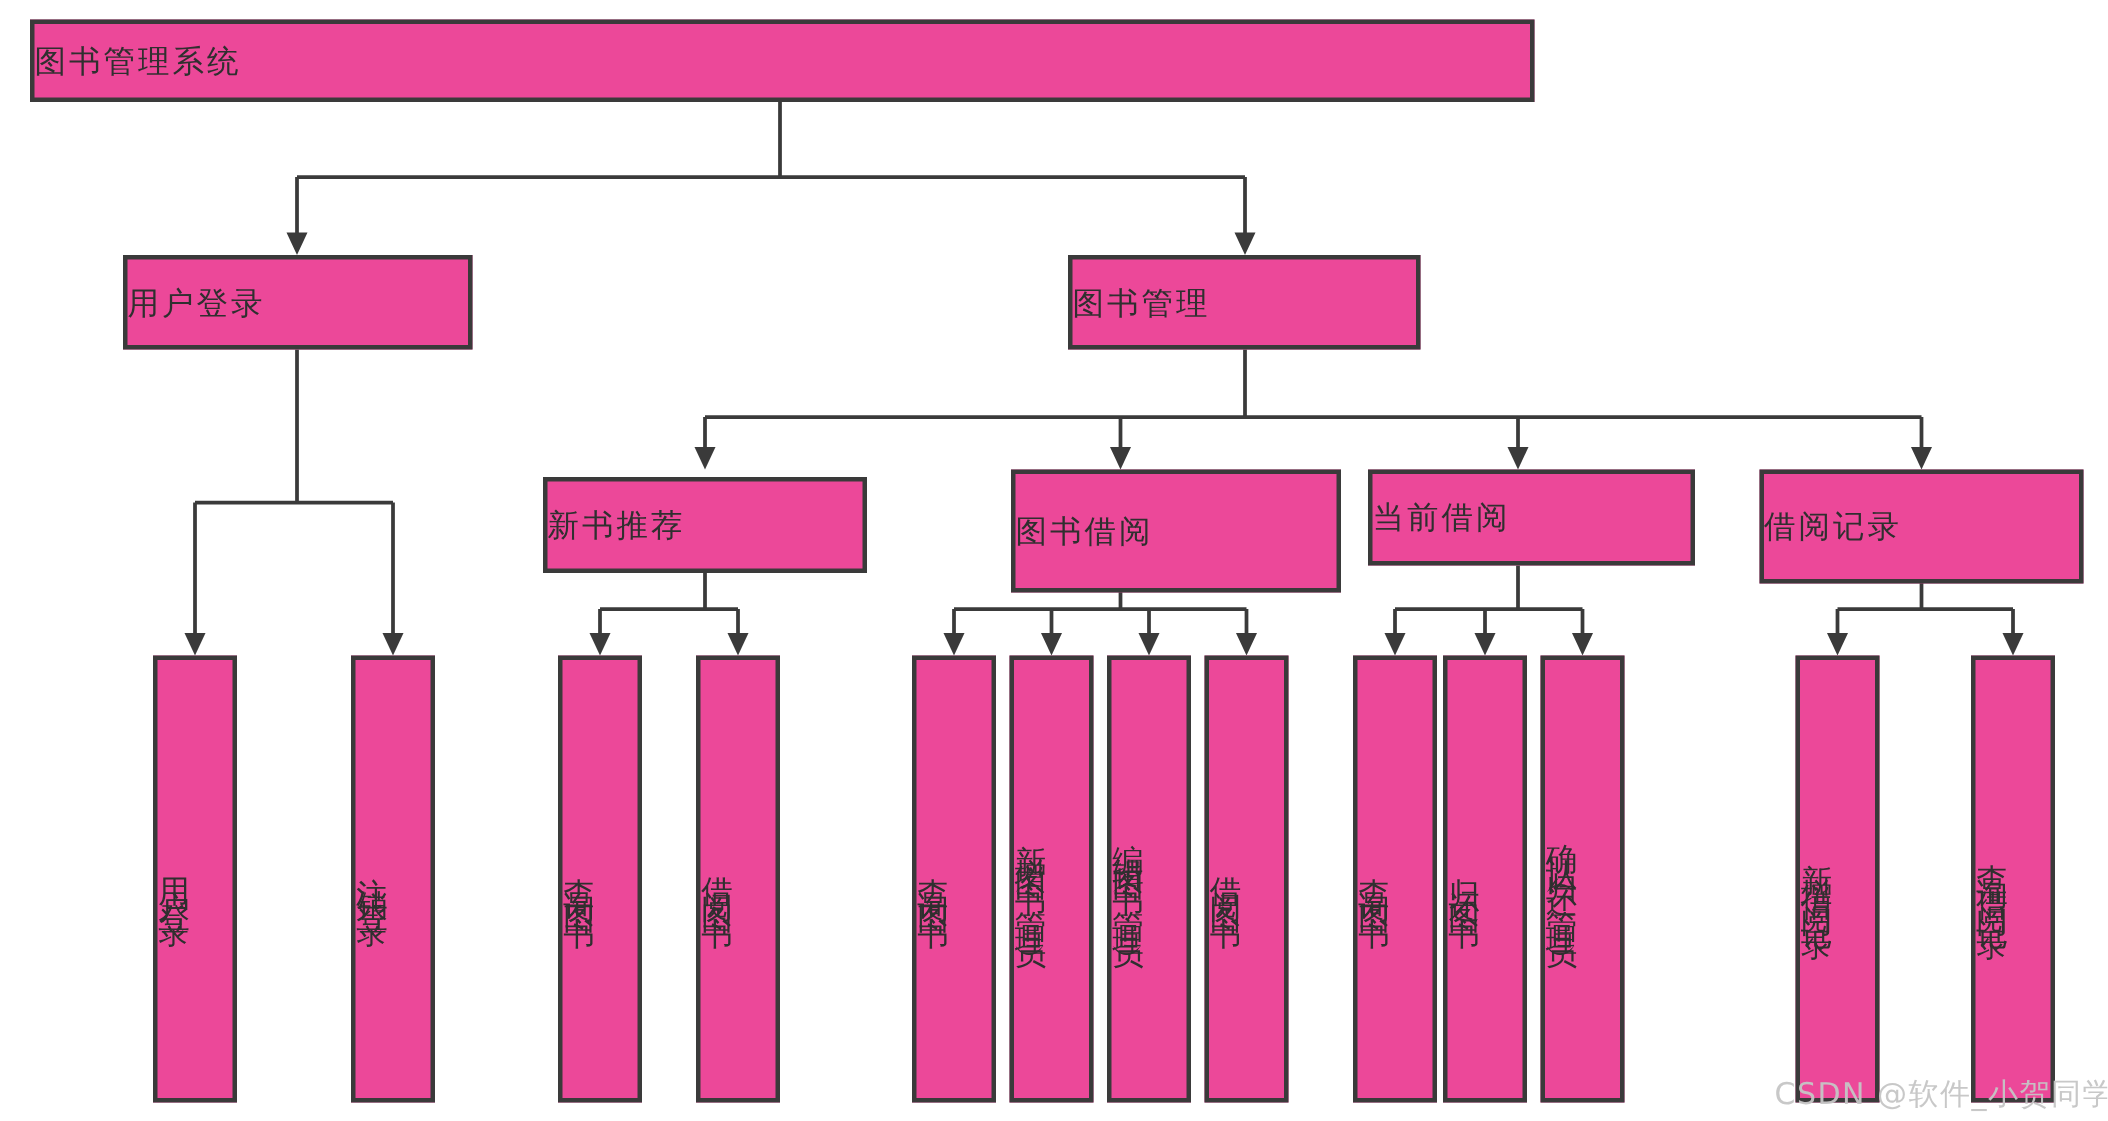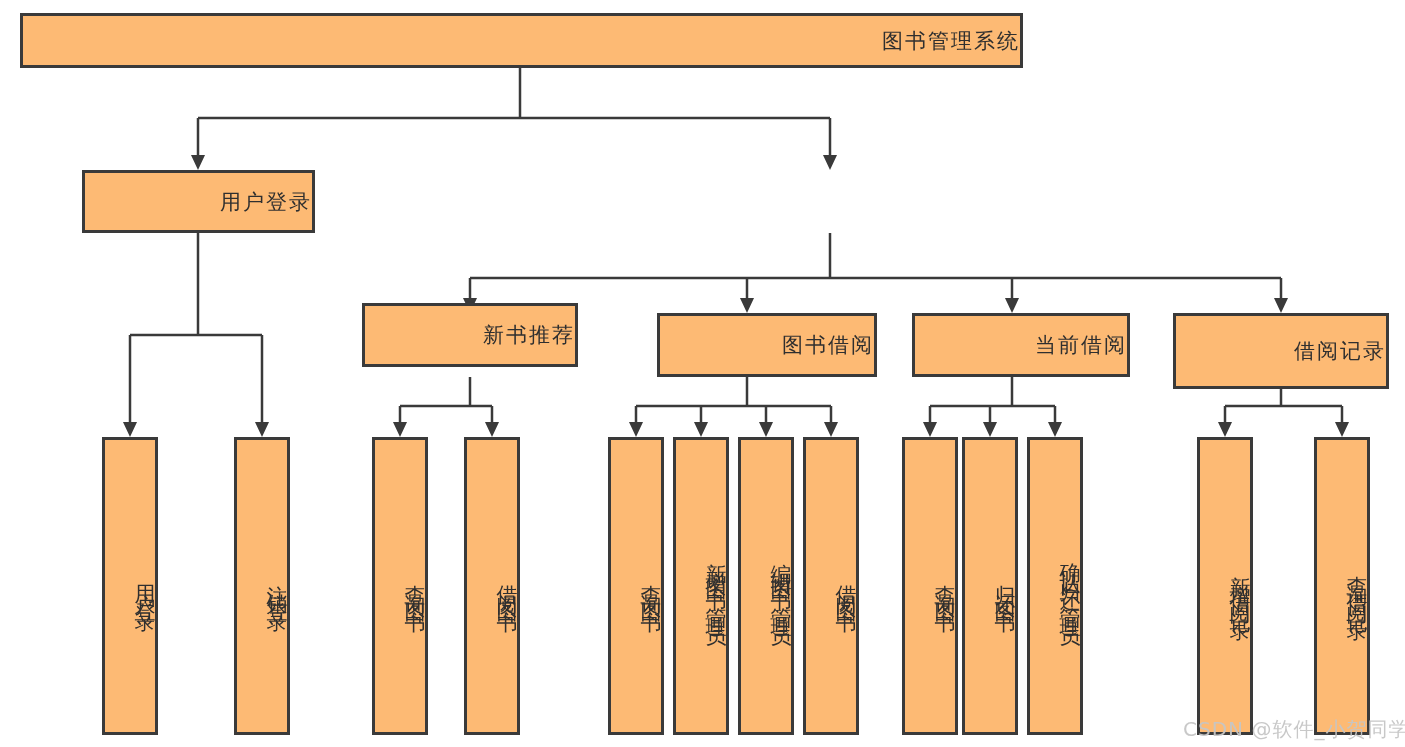--- a/index.html
+++ b/index.html
@@ -7,23 +7,23 @@
     position:relative;
     width:1405px; height:747px;
     background:#ffffff;
     font-family:"DejaVu Sans","Liberation Sans",sans-serif;
     overflow:hidden;
   }
   .connectors { position:absolute; left:0; top:0; width:1405px; height:747px; }
   .node {
     position:absolute;
     box-sizing:border-box;
-    background:#fdba74;
+    background:#ec4899;
     border:3px solid #3a3a3a;
-    display:flex; align-items:center; justify-content:flex-end;
+    display:flex; align-items:center; justify-content:flex-start;
     color:#2f2f2f;
     font-size:21px;
     letter-spacing:2px;
     white-space:nowrap;
     z-index:2;
   }
   .leaf {
     width:56px; top:437px; height:298px;
     letter-spacing:0;
   }
@@ -117,25 +117,28 @@
     </g>
   </svg>
 
   <div class="node" style="left:20px;top:13px;width:1003px;height:55px">
     <span>图书管理系统</span>
   </div>
 
   <div class="node" style="left:82px;top:170px;width:233px;height:63px">
     <span>用户登录</span>
   </div>
+  <div class="node" style="left:712px;top:170px;width:235px;height:63px">
+    <span>图书管理</span>
+  </div>
 
-  <div class="node" style="left:362px;top:303px;width:216px;height:64px">
+  <div class="node" style="left:362px;top:318px;width:216px;height:64px">
     <span>新书推荐</span>
   </div>
-  <div class="node" style="left:657px;top:313px;width:220px;height:64px">
+  <div class="node" style="left:674px;top:313px;width:220px;height:82px">
     <span>图书借阅</span>
   </div>
   <div class="node" style="left:912px;top:313px;width:218px;height:64px">
     <span>当前借阅</span>
   </div>
   <div class="node" style="left:1173px;top:313px;width:216px;height:76px">
     <span>借阅记录</span>
   </div>
 
   <div class="node leaf" style="left:102px">

